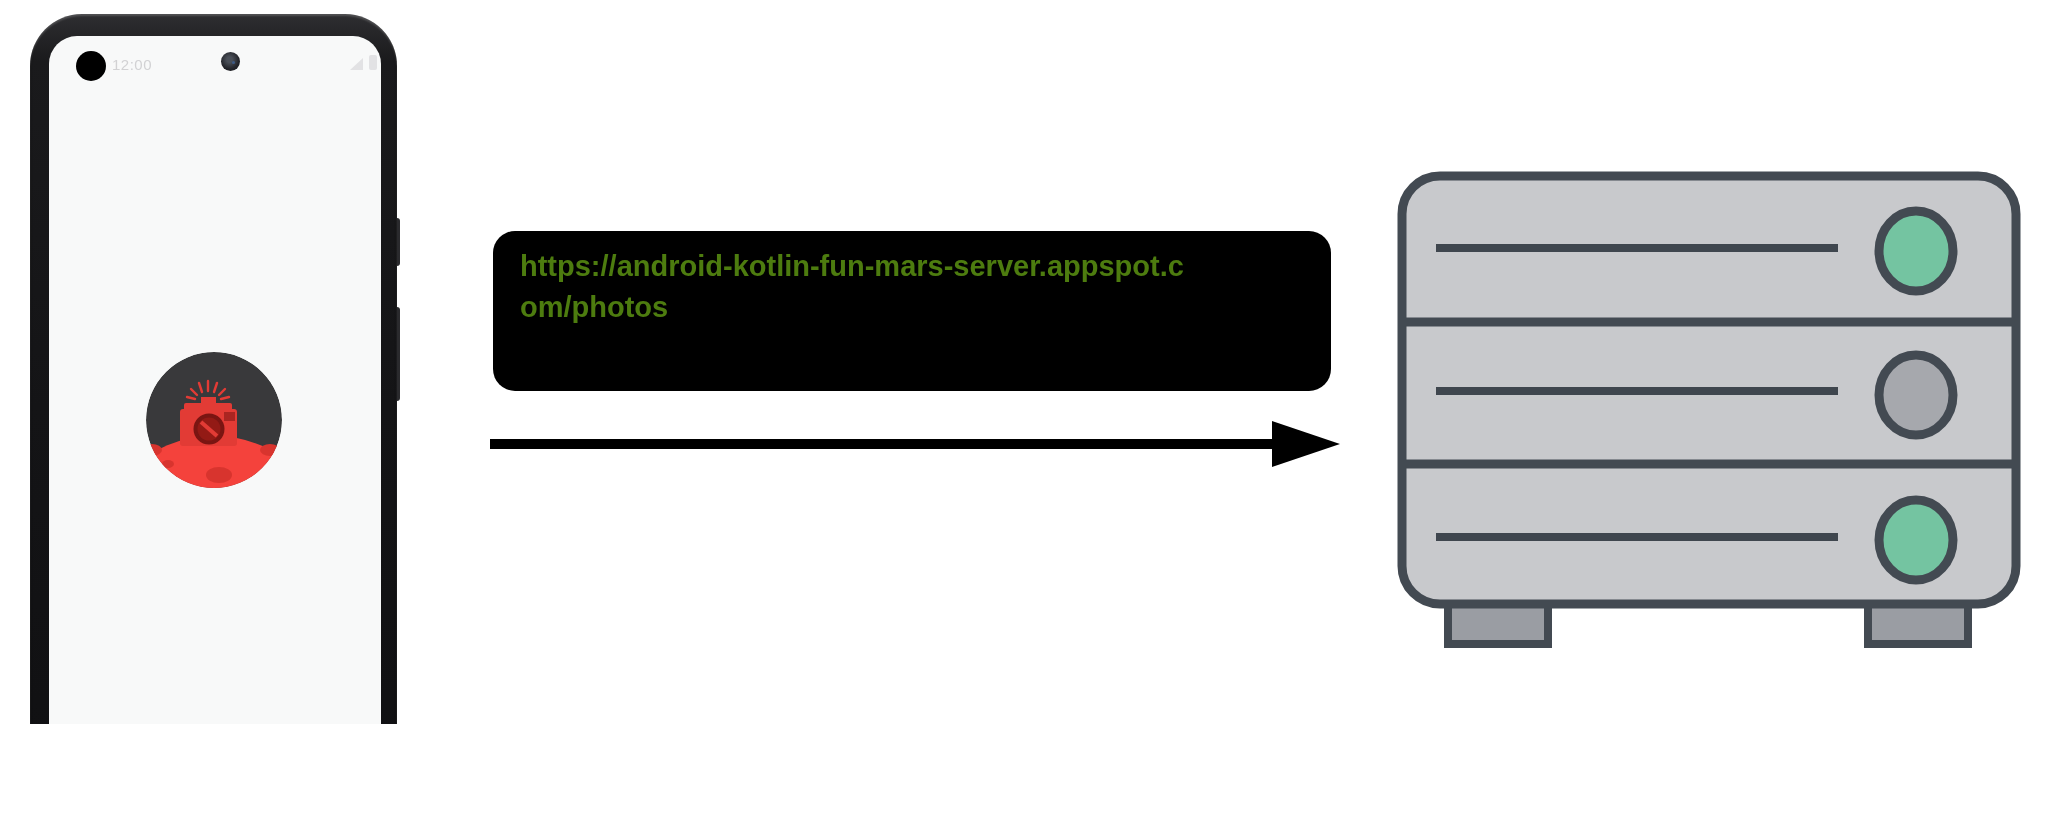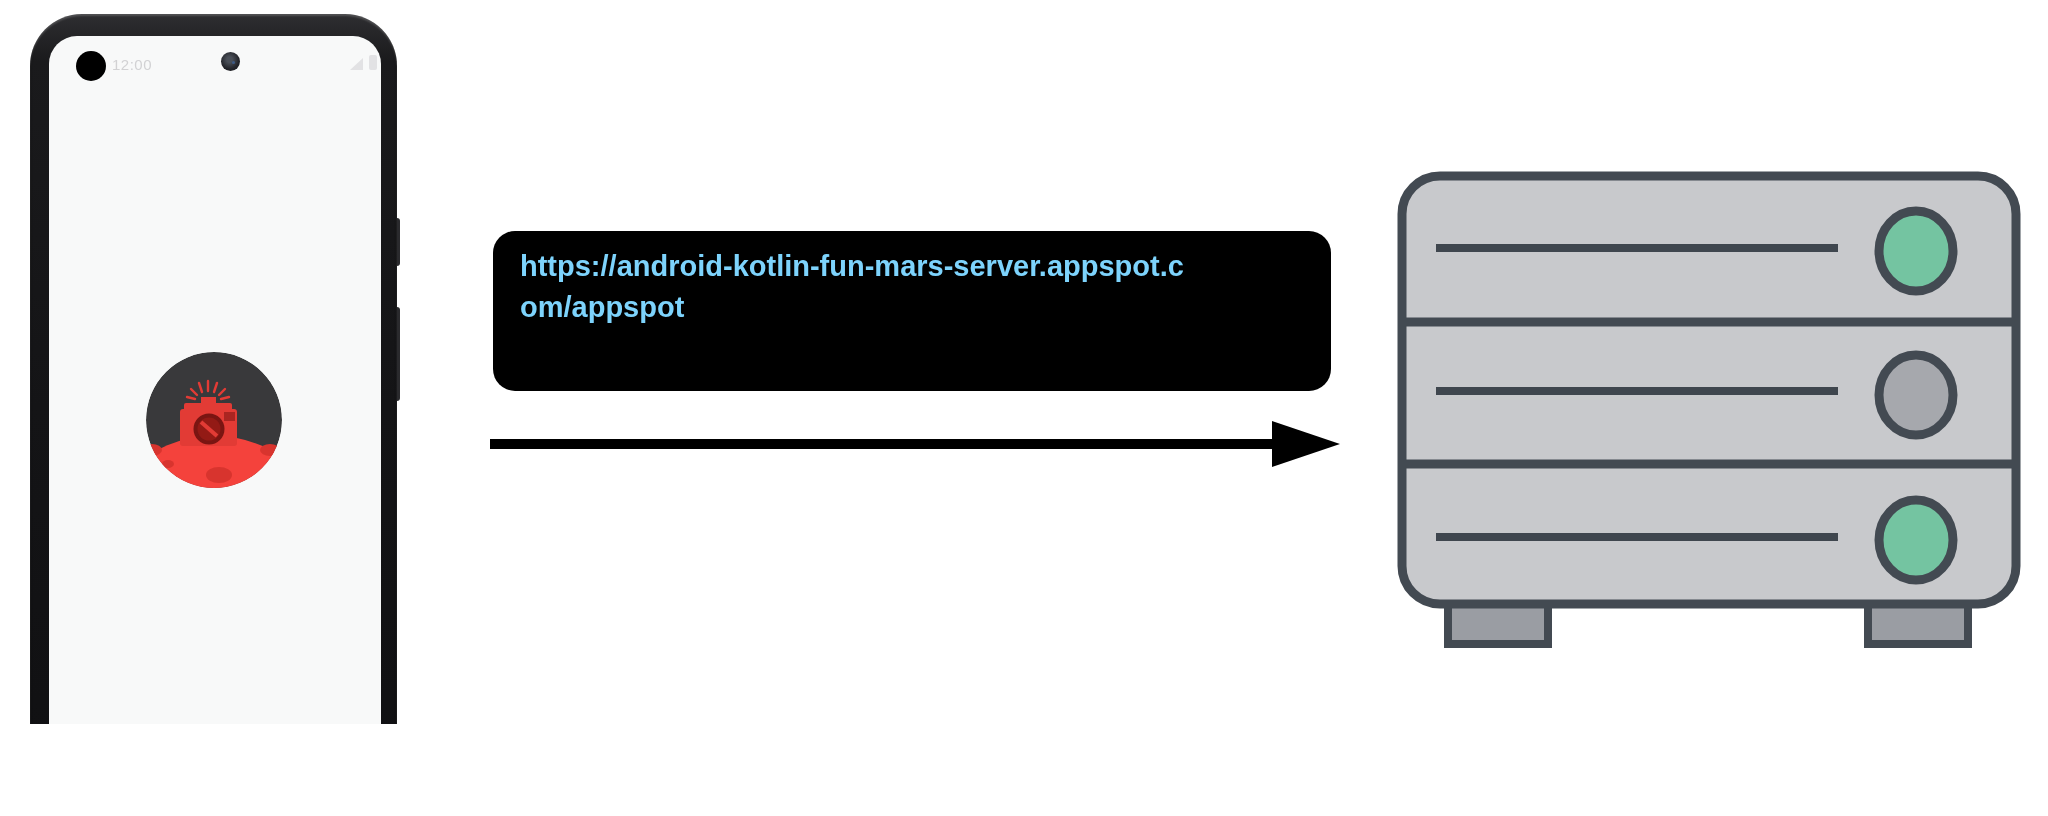--- a/index.html
+++ b/index.html
@@ -30,21 +30,21 @@
   .camera-hole::after{content:"";position:absolute;left:11px;top:9px;width:3px;height:3px;border-radius:50%;background:#3d5a86;}
   .signal-icon{
     position:absolute;left:301px;top:22px;width:0;height:0;
     border-left:13px solid transparent;border-bottom:12px solid #e2e2e4;
   }
   .battery-icon{position:absolute;left:320px;top:19px;width:8px;height:15px;border-radius:2px;background:#e2e2e4;}
   .app-icon{position:absolute;left:97px;top:316px;width:136px;height:136px;}
   
   .request-box{
     position:absolute;left:493px;top:231px;width:838px;height:160px;border-radius:22px;
-    background:#000000;color:#7dd3fc;box-sizing:border-box;padding:15px 0 0 27px;
+    background:#000000;color:#4d7c0f;box-sizing:border-box;padding:15px 0 0 27px;
   }
   .request-box .line{font-size:29px;line-height:41px;font-weight:700;white-space:nowrap;}
   
   .arrow{position:absolute;left:484px;top:414px;width:862px;height:62px;}
   
   .server{position:absolute;left:1395px;top:168px;width:630px;height:486px;}
 </style>
 </head>
 <body>
 
@@ -95,21 +95,21 @@
             <line x1="55" y1="70" x2="71" y2="84" stroke="#e23b35" stroke-width="4"></line>
           </g>
         </g>
       </svg>
 
     </div>
   </div>
 
   <div class="request-box">
     <div class="line">https://android-kotlin-fun-mars-server.appspot.c</div>
-    <div class="line">om/appspot</div>
+    <div class="line">om/photos</div>
   </div>
 
   <svg class="arrow" viewBox="0 0 862 62">
     <line x1="6" y1="30" x2="796" y2="30" stroke="#000000" stroke-width="10"></line>
     <polygon points="788,7 788,53 856,30" fill="#000000"></polygon>
   </svg>
 
   <svg class="server" viewBox="0 0 630 486">
 
     <g>

